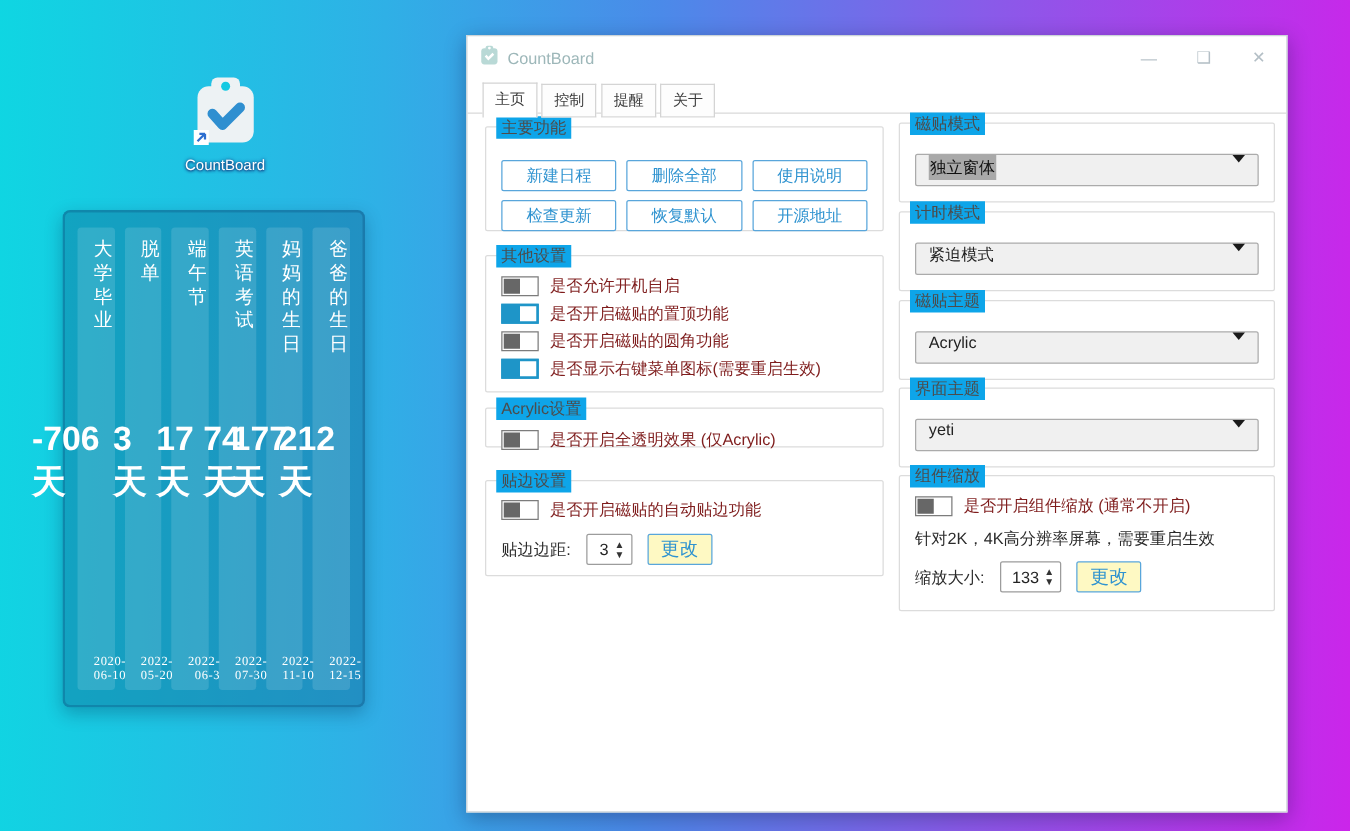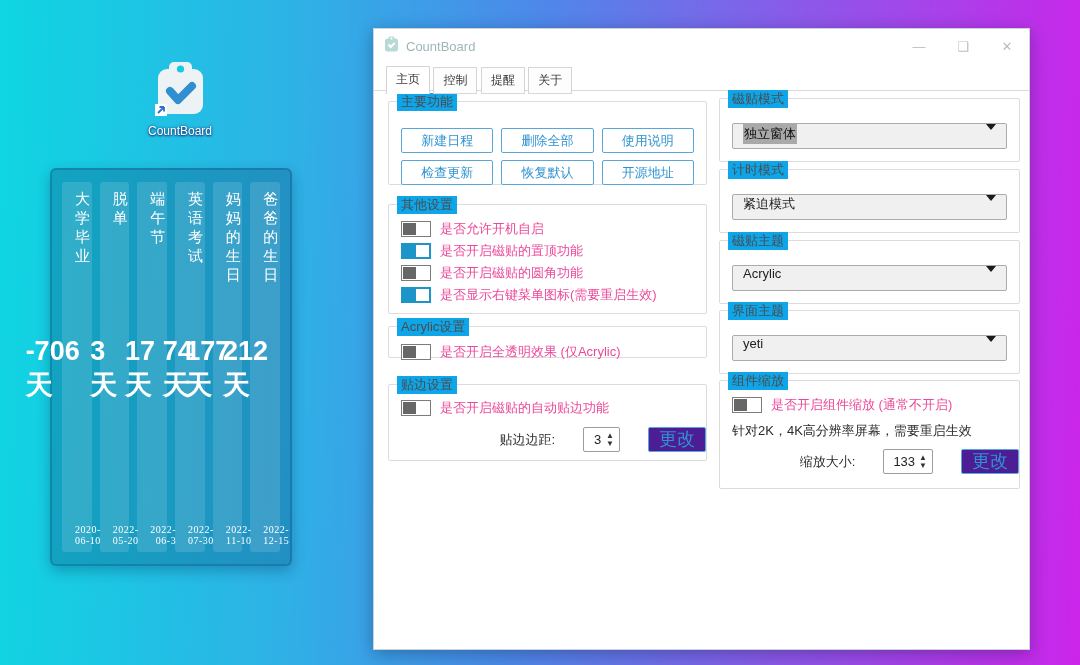--- a/index.html
+++ b/index.html
@@ -73,39 +73,39 @@
   }
   .btnrow { display:flex; gap:8px; padding:0 12px; margin-top:7px; }
   .btnrow.first { margin-top:26px; }
 
   
   .trow { display:flex; align-items:center; gap:9px; padding-left:12px; height:22px; }
   .toggle { width:30px; height:16px; border:1px solid #7c7c7c; background:#fff; position:relative; flex:0 0 auto; }
   .toggle .knob { position:absolute; left:1px; top:1px; width:13px; height:12px; background:#676767; }
   .toggle.on { background:#1e95c8; border-color:#1e95c8; }
   .toggle.on .knob { left:auto; right:1px; background:#fff; }
-  .tlabel { font-size:13px; color:#ec4899; white-space:nowrap; }
+  .tlabel { font-size:13px; color:#7f1d1d; white-space:nowrap; }
 
   
   .dd {
     position:absolute; left:12px; right:12px; height:26px;
     background:#f0f0f0; border:1px solid #ababab; border-radius:2px;
     display:flex; align-items:flex-start; padding:0 10px; font-size:13px; color:#222;
   }
   .dd .caret { margin-left:auto; width:0; height:0; border-left:5px solid transparent; border-right:5px solid transparent; border-top:6px solid #1a1a1a; }
   .selhl { background:#a9a9a9; color:#101010; padding:1px 1px; }
 
   
-  .sprow { display:flex; align-items:center; gap:28px; padding-left:12px;justify-content:flex-end; }
+  .sprow { display:flex; align-items:center; gap:12px; padding-left:12px; }
   .splabel { font-size:13px; color:#2b2b2b; }
   .spin { height:25px; border:1px solid #9c9c9c; border-radius:2px; background:#fff; display:flex; align-items:center; }
   .spin .sval { font-size:13px; color:#222; padding:0 4px 0 9px; min-width:22px; text-align:center; }
   .spin .arrs { display:flex; flex-direction:column; justify-content:center; padding-right:5px; line-height:0; }
   .spin .arr { font-size:8px; color:#333; height:8px; line-height:8px; }
-  .chg { border:1px solid #59a6db; color:#2f93d0; background:#4c1d95; border-radius:2px; font-size:18px; padding:0 10px; height:25px; line-height:23px; font-family:inherit; }
+  .chg { border:1px solid #59a6db; color:#2f93d0; background:#fef9c3; border-radius:2px; font-size:15px; padding:0 10px; height:25px; line-height:23px; font-family:inherit; }
 
   .note { font-size:13px; color:#2b2b2b; padding-left:12px; }
 </style>
 </head>
 <body>
 
 <div class="shortcut">
   <span>
     <svg width="56" height="58" viewBox="0 0 56 58">
       <rect x="6" y="9" width="45" height="45" rx="9" fill="#edf2f4"></rect>

